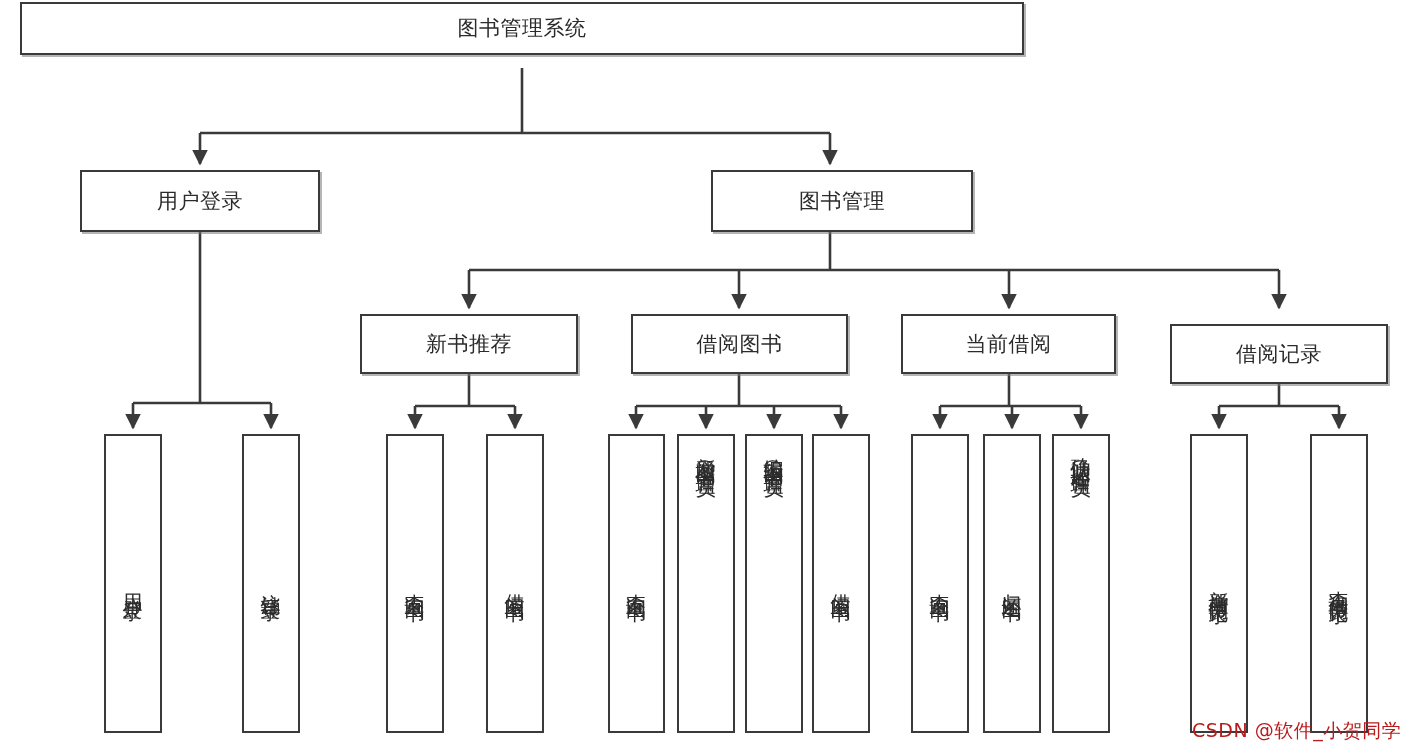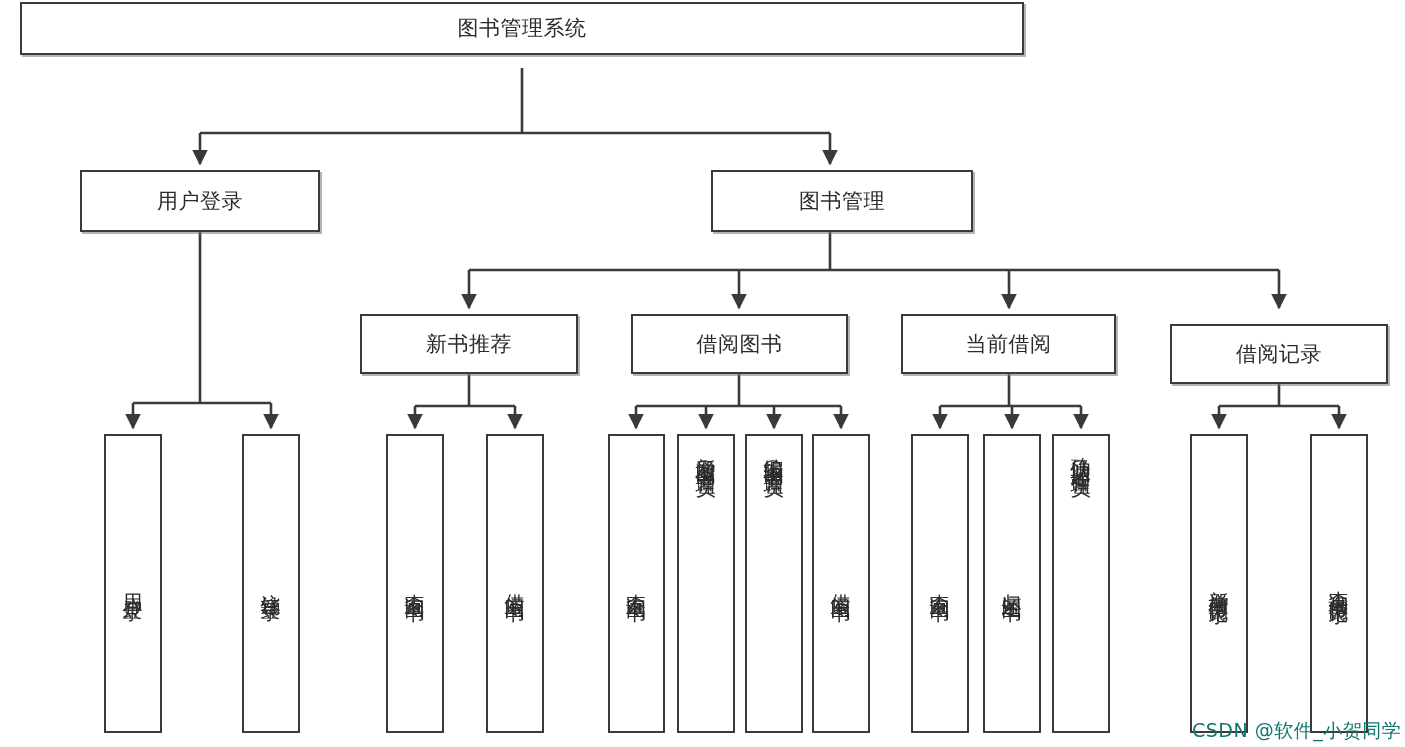--- a/index.html
+++ b/index.html
@@ -57,21 +57,21 @@
     justify-content: center;
     padding-top: 6px;
   }
   .leaf.centered {
     align-items: center;
     padding-top: 0;
   }
   .watermark {
     position: absolute;
     font-size: 19px;
-    color: #0f766e;
+    color: #b91c1c;
     white-space: nowrap;
     letter-spacing: 0.5px;
   }
 </style>
 </head>
 <body>
 
 <div id="canvas">
 
   <svg id="wires" viewBox="0 0 1405 747" xmlns="http://www.w3.org/2000/svg">

